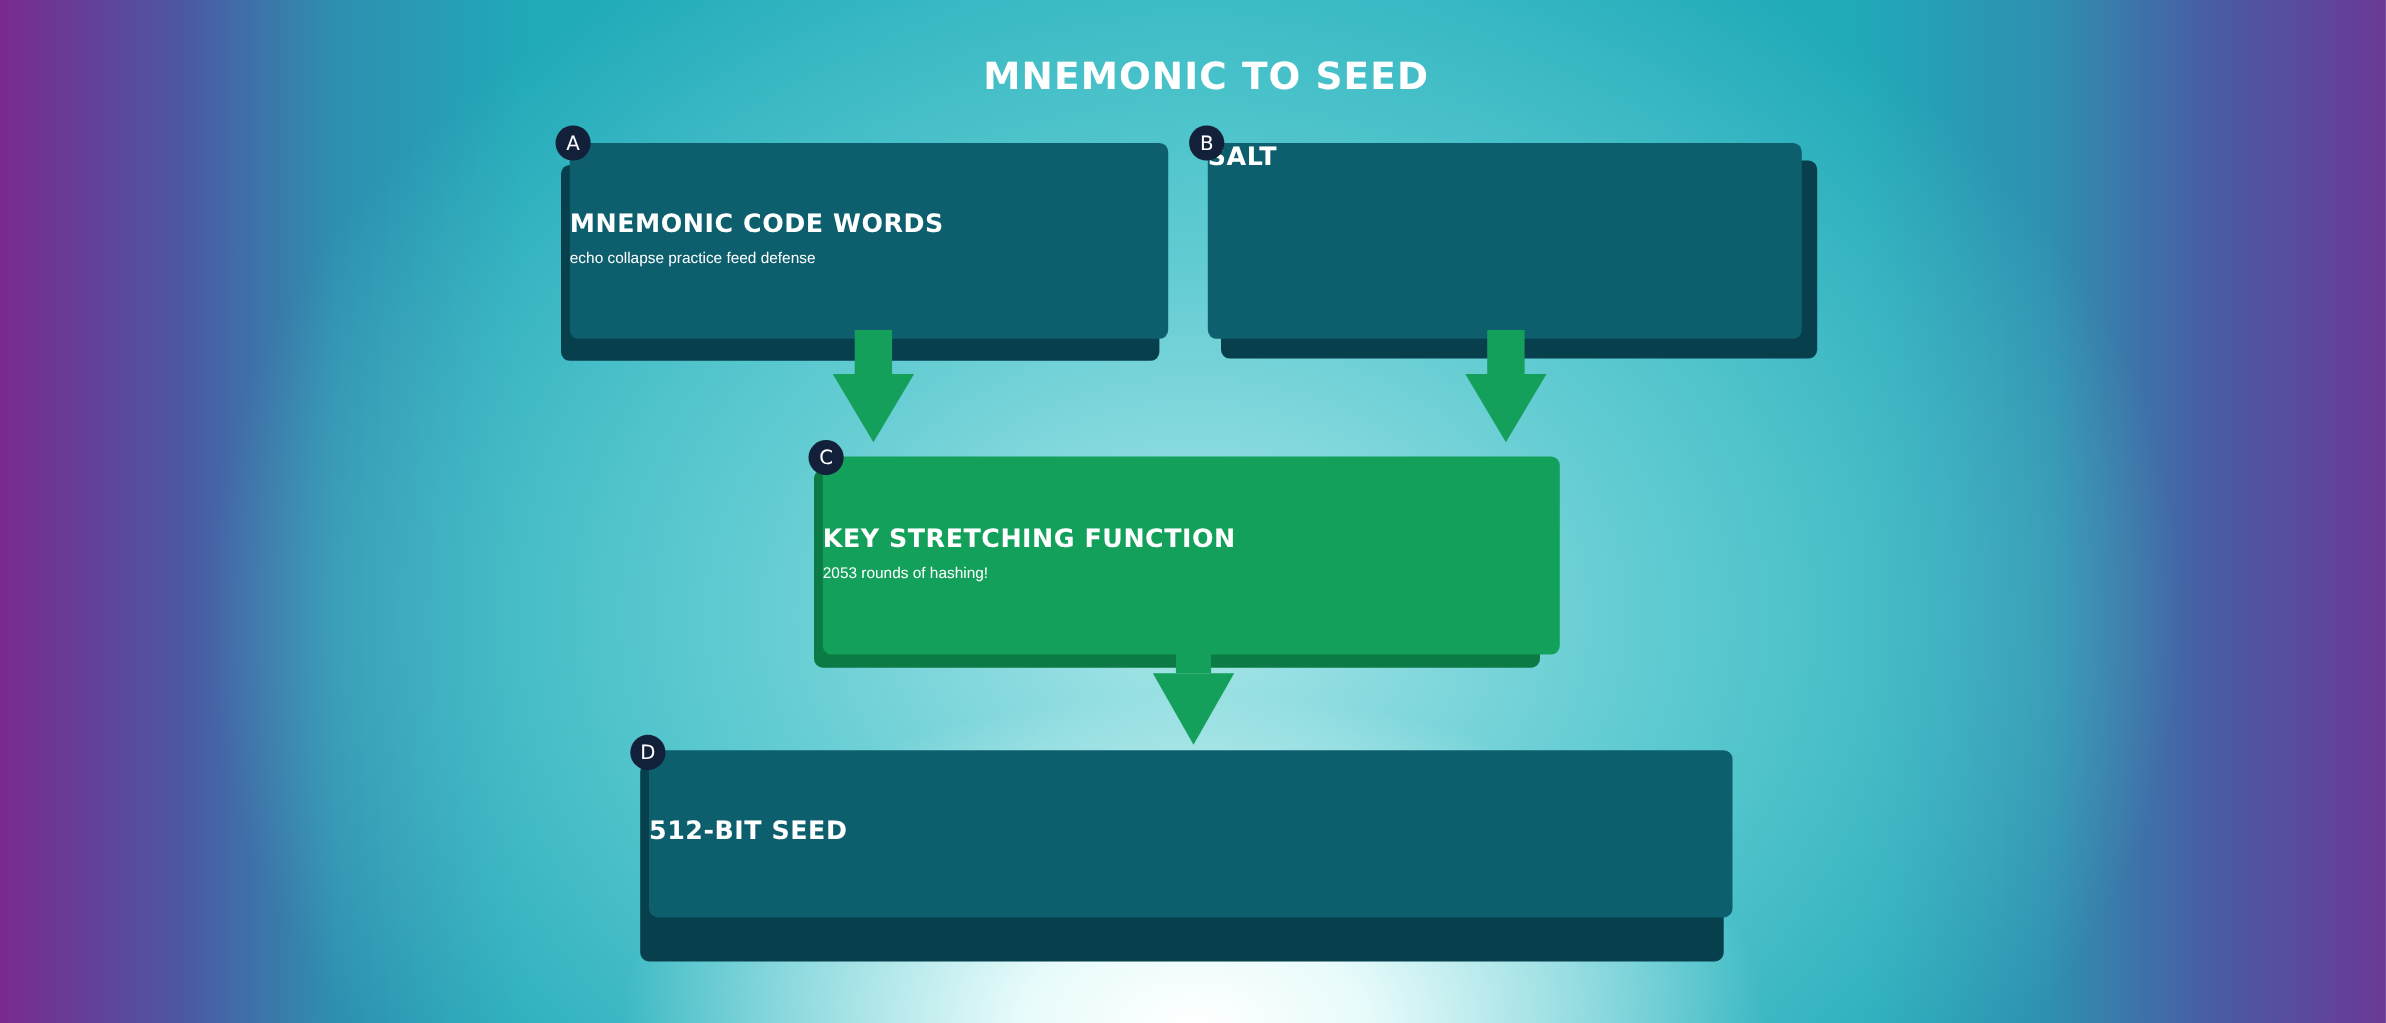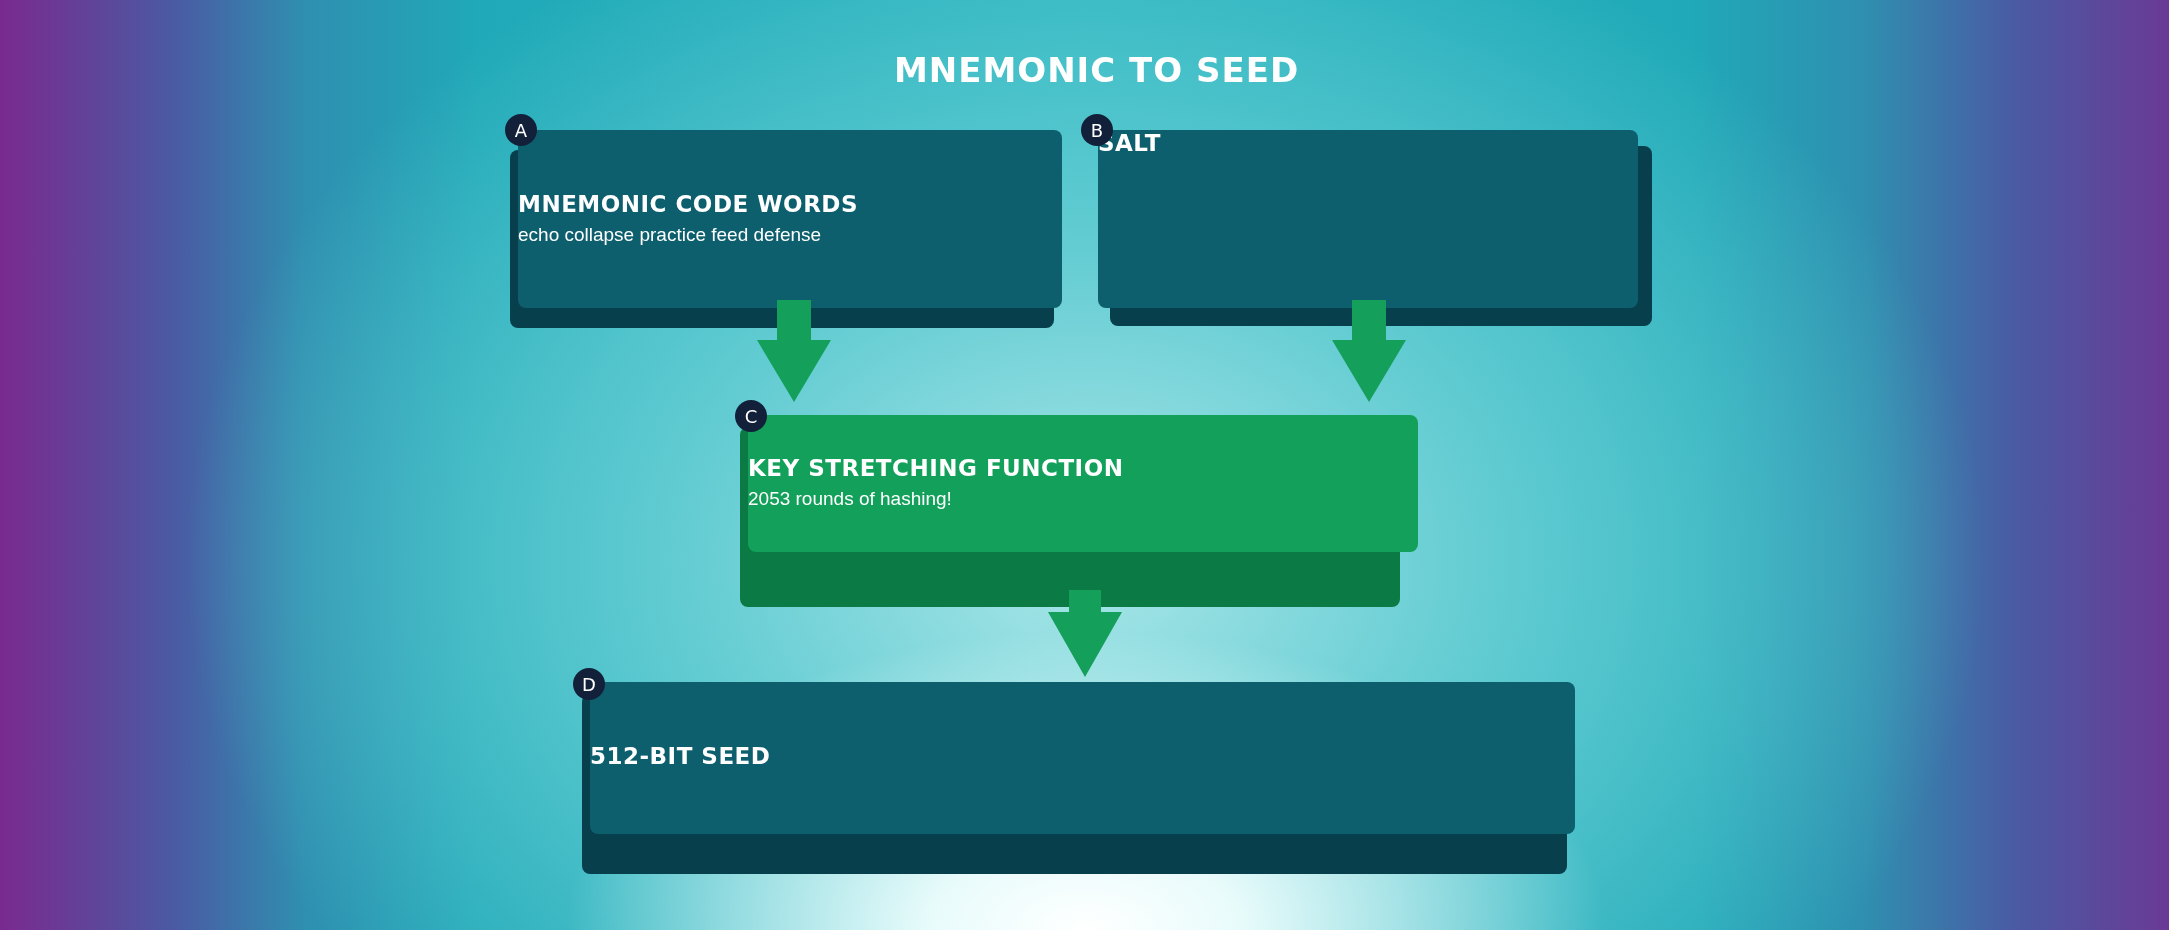--- a/index.html
+++ b/index.html
@@ -25,21 +25,21 @@
   }
   .box .face {
     position:absolute; inset:0; border-radius:8px;
     display:flex; flex-direction:column; justify-content:center; align-items:flex-start;
   }
   .box-title {
     font-family:"DejaVu Sans", sans-serif; font-weight:bold; font-size:23px;
     letter-spacing:0.5px; margin-bottom:4px;
   }
   .box-line {
-    font-family:"Liberation Sans", sans-serif; font-size:19px; line-height:27px;
+    font-family:"Liberation Sans", sans-serif; font-size:14px; line-height:27px;
   }
   .teal .face { background:#0d5f6e; }
   .teal .shadow { background:#073f4c; }
   .green .face { background:#12a05a; }
   .green .shadow { background:#0b7a45; }
   .badge {
     position:absolute; width:32px; height:32px; border-radius:50%;
     background:#13203a; color:#fff; font-size:18px; font-family:"DejaVu Sans", sans-serif;
     display:flex; align-items:center; justify-content:center; z-index:5;
   }
@@ -73,21 +73,21 @@
 <div class="badge" style="left:505px;top:114px;">A</div>
 
 <div class="box teal" style="left:1098px;top:130px;width:540px;height:178px;">
   <div class="shadow" style="left:12px;top:16px;width:542px;height:180px;"></div>
   <div class="face" style="justify-content:flex-start;box-sizing:border-box;">
     <div class="box-title">SALT</div>
   </div>
 </div>
 <div class="badge" style="left:1081px;top:114px;">B</div>
 
-<div class="box green" style="left:748px;top:415px;width:670px;height:137px;text-decoration:underline;">
+<div class="box green" style="left:748px;top:415px;width:670px;height:180px;text-decoration:underline;">
   <div class="shadow" style="left:-8px;top:12px;width:660px;height:180px;"></div>
   <div class="face">
     <div class="box-title">KEY STRETCHING FUNCTION</div>
     <div class="box-line">2053 rounds of hashing!</div>
   </div>
 </div>
 <div class="badge" style="left:735px;top:400px;">C</div>
 
 <div class="box teal" style="left:590px;top:682px;width:985px;height:152px;">
   <div class="shadow" style="left:-8px;top:12px;width:985px;height:180px;"></div>

